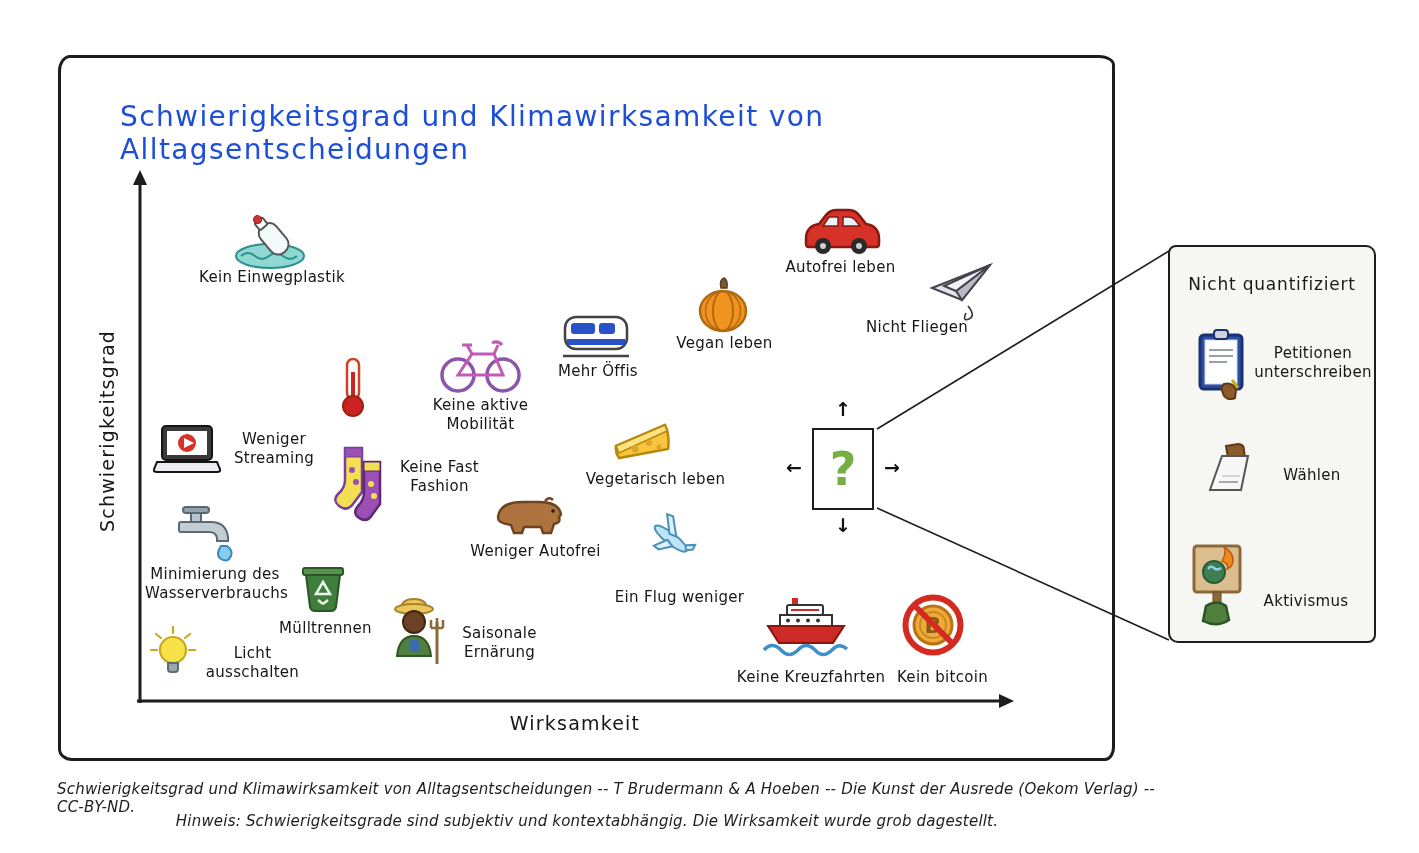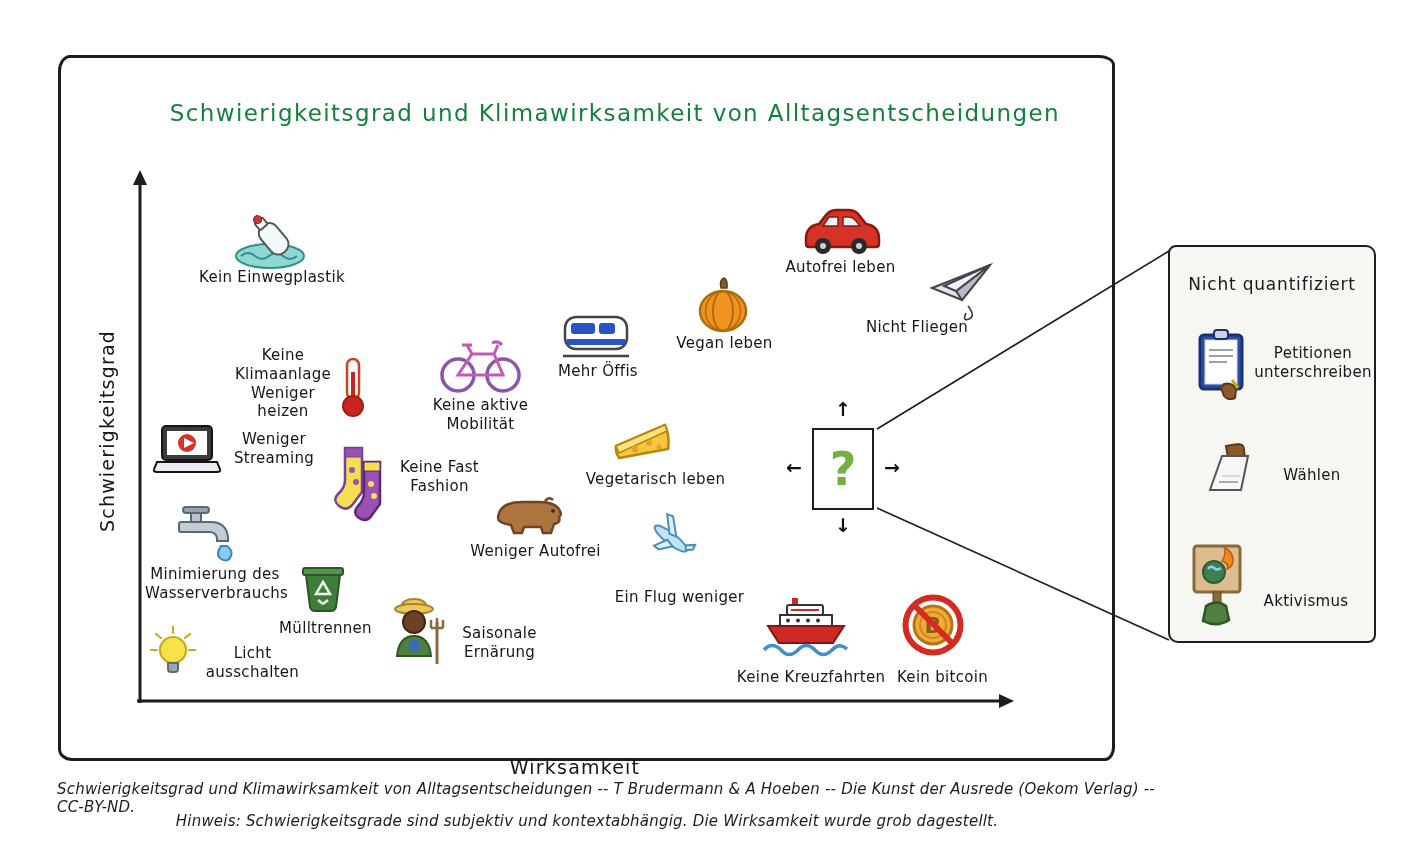--- a/index.html
+++ b/index.html
@@ -4,27 +4,27 @@
 <style>
   * { box-sizing: border-box; }
   html,body { margin:0; padding:0; background:#fff; }
   body { font-family:"DejaVu Sans","Liberation Sans",sans-serif; color:#1a1a1a; }
   #page { position:relative; width:1419px; height:853px; background:#ffffff; overflow:hidden; }
 
   .frame { position:absolute; background:#fff; border:3px solid #1d1d1d; }
   #main-frame { left:58px; top:55px; width:1057px; height:706px;
                 border-radius:12px 16px 10px 14px / 16px 10px 14px 12px; }
 
-  #chart-title { position:absolute; left:120px; top:100px; width:940px; text-align:right;
-                 font-size:23px; letter-spacing:1.4px; color:#15803d; }
+  #chart-title { position:absolute; left:120px; top:100px; width:940px; text-align:left;
+                 font-size:28px; letter-spacing:1.4px; color:#1d4ed8; }
 
   .axis-label { position:absolute; font-size:19px; letter-spacing:1.2px; color:#161616; }
   #y-axis-label { left:-6px; top:418px; width:230px; height:26px; text-align:center;
                   transform:rotate(-90deg); }
-  #x-axis-label { left:470px; top:712px; width:210px; text-align:center;margin-top:44px; }
+  #x-axis-label { left:470px; top:712px; width:210px; text-align:center; }
 
   svg.overlay { position:absolute; left:0; top:0; pointer-events:none; }
 
   .icon { position:absolute; display:block; }
   .icon svg { width:100%; height:100%; display:block; }
 
   .label { position:absolute; font-size:15px; line-height:1.25; letter-spacing:0.3px;
            white-space:pre-line; color:#161616; }
   .center { text-align:center; }
   .leftal { text-align:center; }
@@ -78,23 +78,20 @@
   </span>
   <span class="label center" style="left:192px;top:268px;width:160px">Kein Einwegplastik</span>
 
   <span class="icon" style="left:338px;top:356px;width:30px;height:62px">
     <svg viewBox="0 0 30 62">
       <rect x="9" y="3" width="12" height="40" rx="6" fill="#fff" stroke="#cc4422" stroke-width="2.5"></rect>
       <rect x="13" y="16" width="4" height="28" fill="#cc2222"></rect>
       <circle cx="15" cy="50" r="10" fill="#cc2222" stroke="#992211" stroke-width="2"></circle>
     </svg>
   </span>
-  <span class="label center" style="left:228px;top:346px;width:110px">Keine
-Klimaanlage
-Weniger heizen</span>
 
   <span class="icon" style="left:438px;top:328px;width:85px;height:66px">
     <svg viewBox="0 0 85 66">
       <circle cx="20" cy="47" r="16" fill="none" stroke="#8a55aa" stroke-width="3.5"></circle>
       <circle cx="65" cy="47" r="16" fill="none" stroke="#8a55aa" stroke-width="3.5"></circle>
       <path d="M20 47 L34 26 H56 L65 47 H38 Z" fill="none" stroke="#c45ab8" stroke-width="3"></path>
       <path d="M34 26 L29 17 M24 17 h10" stroke="#c45ab8" stroke-width="3" fill="none"></path>
       <path d="M56 26 l4 -9 M54 15 q6 -3 10 2" stroke="#c45ab8" stroke-width="3" fill="none"></path>
     </svg>
   </span>

